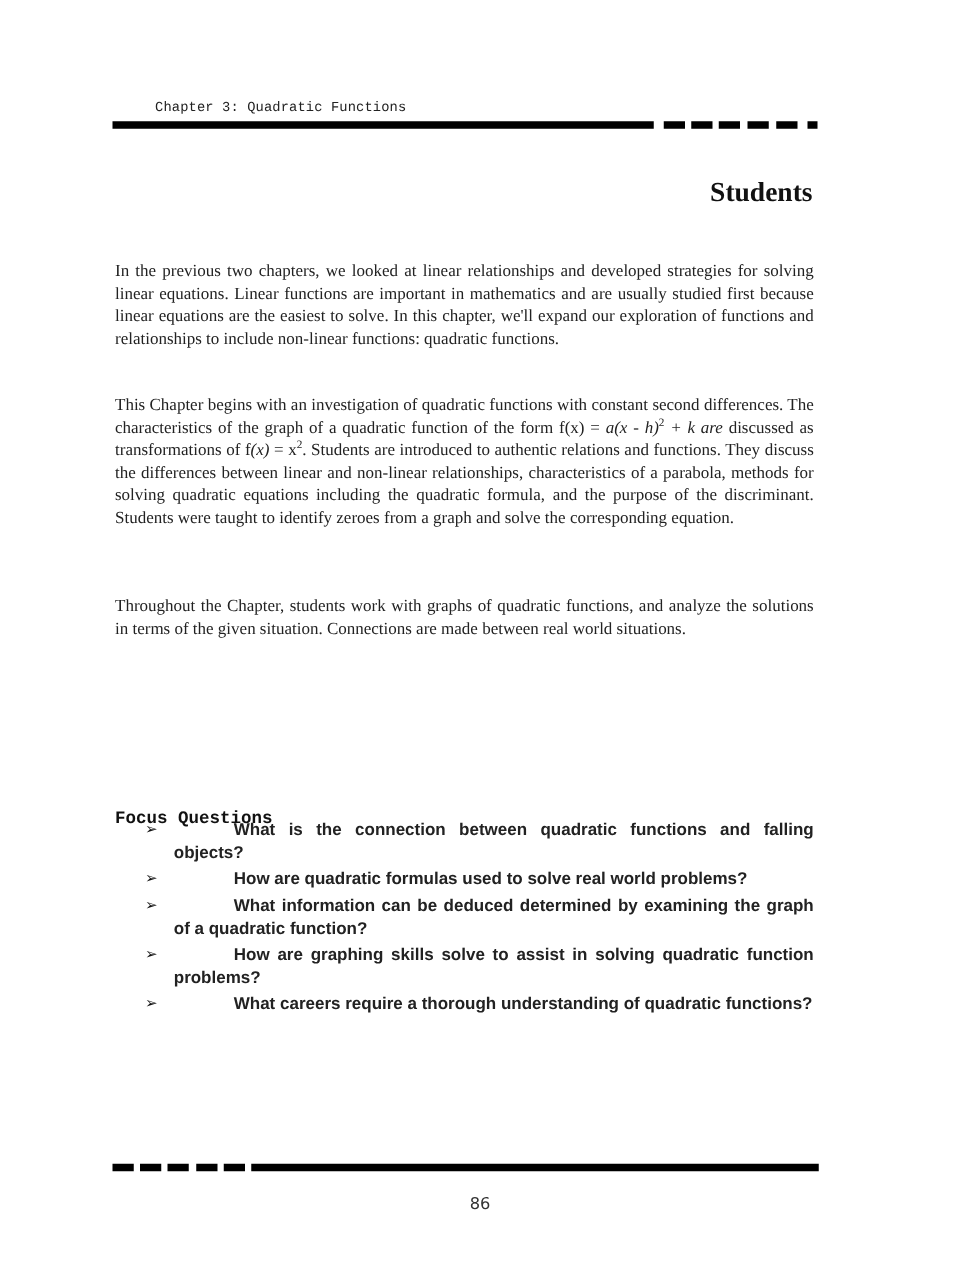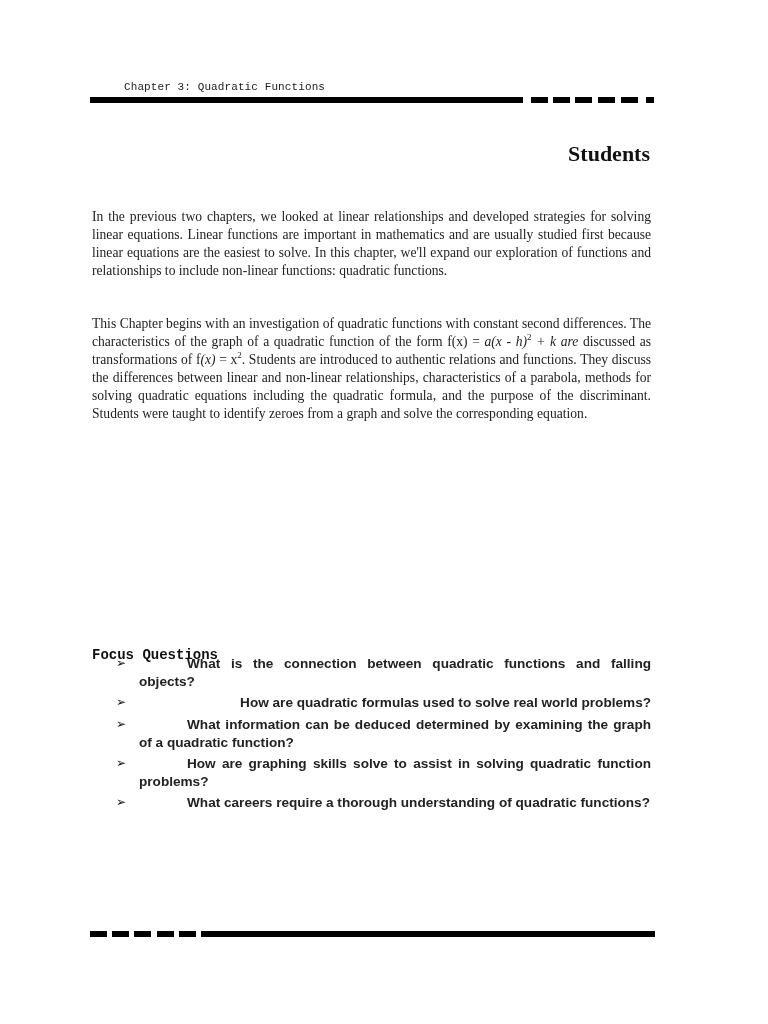--- a/index.html
+++ b/index.html
@@ -95,21 +95,21 @@
     top: 0;
     font-size: 12px;
     color: #111;
   }
   .fq-text {
     display: block;
     text-indent: 48px;
     font-weight: bold;
   }
   .fq-text.single {
-    text-align: right;
+    text-align: left;
   }
   .page-number {
     position: absolute;
     left: 0;
     width: 768px;
     top: 956px;
     text-align: center;
     font-family: "DejaVu Sans", sans-serif;
     font-size: 13px;
     color: #333;
@@ -131,20 +131,21 @@
     <div class="dash" style="left:621px; top:97px; width:17px;"></div>
     <div class="dash" style="left:646px; top:97px; width:8px;"></div>
   </div>
 
   <div class="title">Students</div>
 
   <p class="body-text" style="top:208px;">In the previous two chapters, we looked at linear relationships and developed strategies for solving linear equations. Linear functions are important in mathematics and are usually studied first because linear equations are the easiest to solve. In this chapter, we'll expand our exploration of functions and relationships to include non-linear functions: quadratic functions.</p>
 
   <p class="body-text" style="top:315px;"><span>This Chapter begins with an investigation of quadratic functions with constant second differences. The characteristics of the graph of a quadratic function of the form f(x) = </span><i>a(x - h)</i><sup style="font-size:9px; line-height:0;">2</sup><i> + k are</i><span> discussed as transformations of f</span><i>(x)</i><span> = x</span><sup style="font-size:9px; line-height:0;">2</sup><span>. Students are introduced to authentic relations and functions. They discuss the differences between linear and non-linear relationships, characteristics of a parabola, methods for solving quadratic equations including the quadratic formula, and the purpose of the discriminant. Students were taught to identify zeroes from a graph and solve the corresponding equation.</span></p>
 
+  <p class="body-text" style="top:476px;">Throughout the Chapter, students work with graphs of quadratic functions, and analyze the solutions in terms of the given situation. Connections are made between real world situations.</p>
 
 
   <div class="focus-heading">Focus Questions</div>
 
   <ul class="fq-list">
     <li class="fq-item">
       <span class="fq-bullet">➢</span>
       <span class="fq-text">What is the connection between quadratic functions and falling objects?</span>
     </li>
     <li class="fq-item">
@@ -167,14 +168,15 @@
 
   <div>
     <div class="dash" style="left:90px; top:931px; width:17px;"></div>
     <div class="dash" style="left:112px; top:931px; width:17px;"></div>
     <div class="dash" style="left:134px; top:931px; width:17px;"></div>
     <div class="dash" style="left:157px; top:931px; width:17px;"></div>
     <div class="dash" style="left:179px; top:931px; width:17px;"></div>
     <div class="rule" style="left:201px; top:931px; width:454px;"></div>
   </div>
 
+  <div class="page-number">86</div>
 
 </div>
 
 </body></html>

